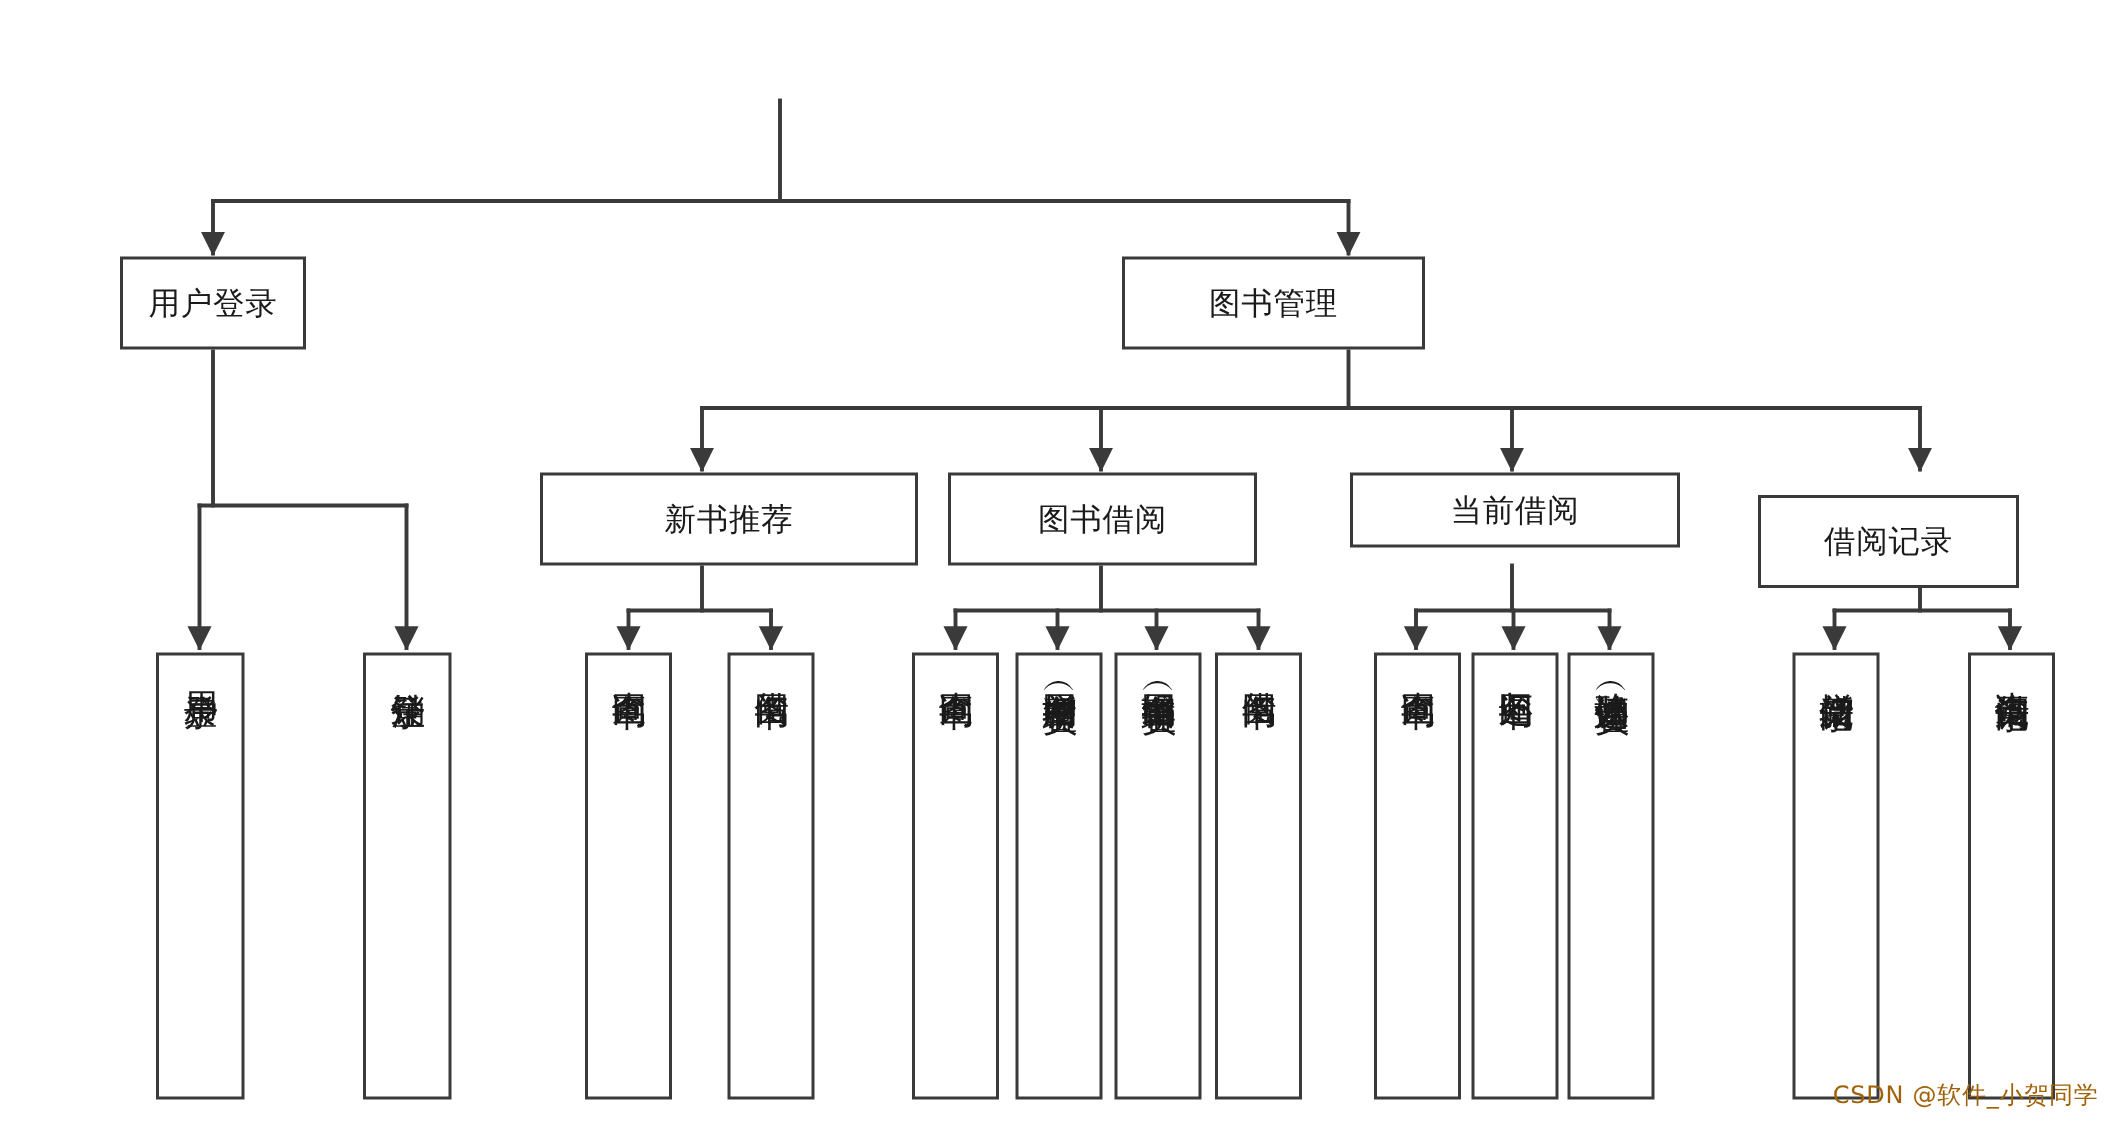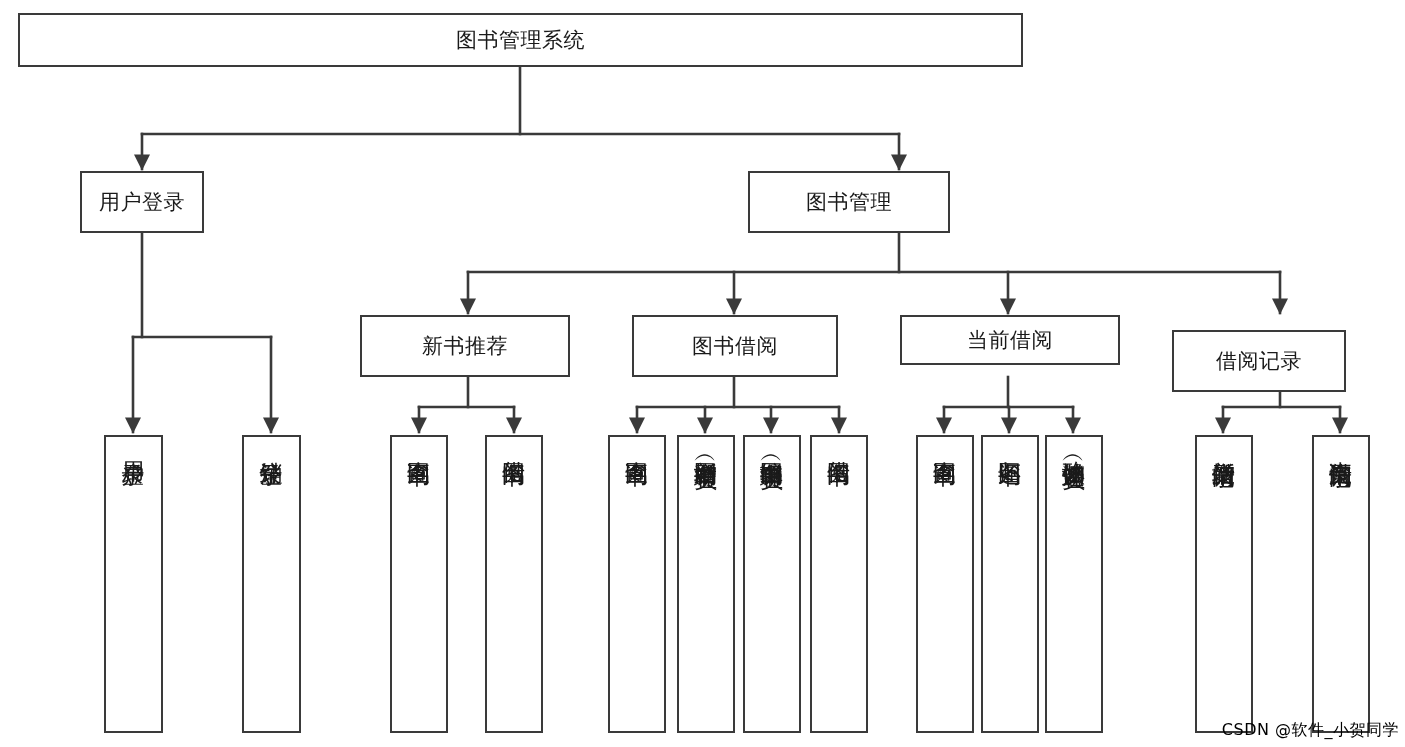--- a/index.html
+++ b/index.html
@@ -60,21 +60,21 @@
     font-size: 23px;
     line-height: 1.05;
     letter-spacing: 1px;
     white-space: nowrap;
   }
   #watermark {
     position: absolute;
     right: 6px;
     bottom: 6px;
     font-size: 16px;
-    color: #000000;
+    color: #a16207;
     letter-spacing: 0.5px;
     z-index: 5;
     white-space: nowrap;
   }
 </style>
 </head>
 <body>
 
 <div id="diagram-root">
 
@@ -122,32 +122,29 @@
       <path d="M 1009 407 L 1009 432" marker-end="url(#arrowhead)"></path>
       <path d="M 1073 407 L 1073 432" marker-end="url(#arrowhead)"></path>
 
       <path d="M 1280 377 L 1280 407"></path>
       <path d="M 1223 407 L 1340 407"></path>
       <path d="M 1223 407 L 1223 432" marker-end="url(#arrowhead)"></path>
       <path d="M 1340 407 L 1340 432" marker-end="url(#arrowhead)"></path>
     </g>
   </svg>
 
-  <div class="node horiz" style="left:18px; top:13px; width:1005px; height:54px;">
-    <span class="node-label">图书管理系统</span>
-  </div>
 
   <div class="node horiz" style="left:80px; top:171px; width:124px; height:62px;">
     <span class="node-label">用户登录</span>
   </div>
   <div class="node horiz" style="left:748px; top:171px; width:202px; height:62px;">
     <span class="node-label">图书管理</span>
   </div>
 
-  <div class="node horiz" style="left:360px; top:315px; width:210px; height:62px;">
+  <div class="node horiz" style="left:360px; top:315px; width:252px; height:62px;">
     <span class="node-label">新书推荐</span>
   </div>
   <div class="node horiz" style="left:632px; top:315px; width:206px; height:62px;justify-content:center;">
     <span class="node-label">图书借阅</span>
   </div>
   <div class="node horiz" style="left:900px; top:315px; width:220px; height:50px;">
     <span class="node-label">当前借阅</span>
   </div>
   <div class="node horiz" style="left:1172px; top:330px; width:174px; height:62px;">
     <span class="node-label">借阅记录</span>

